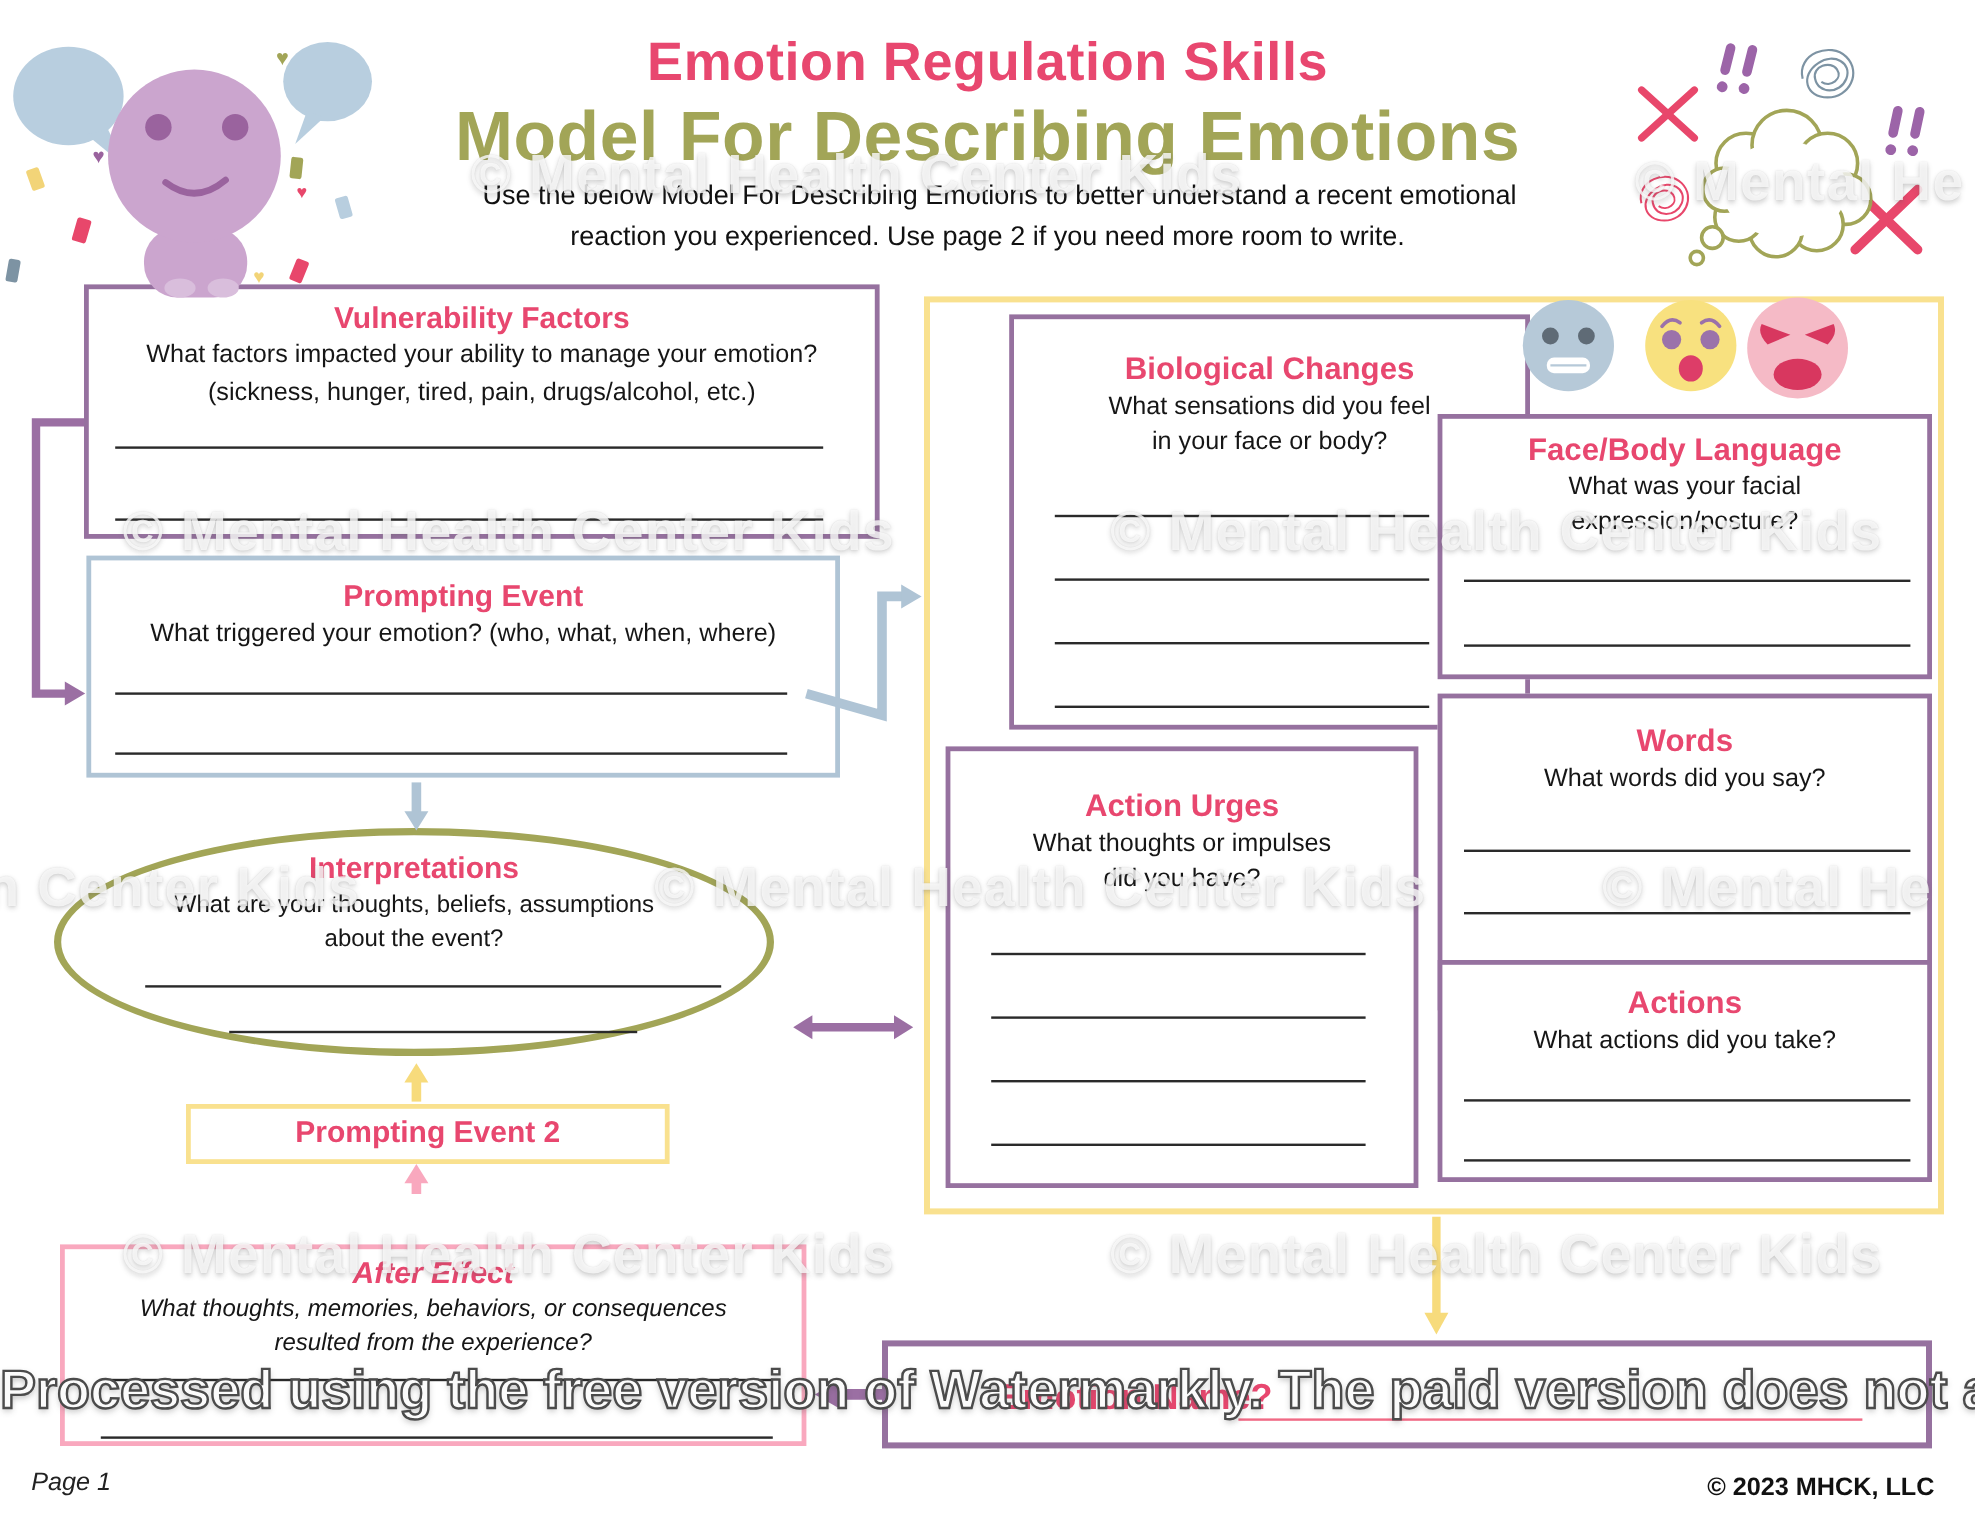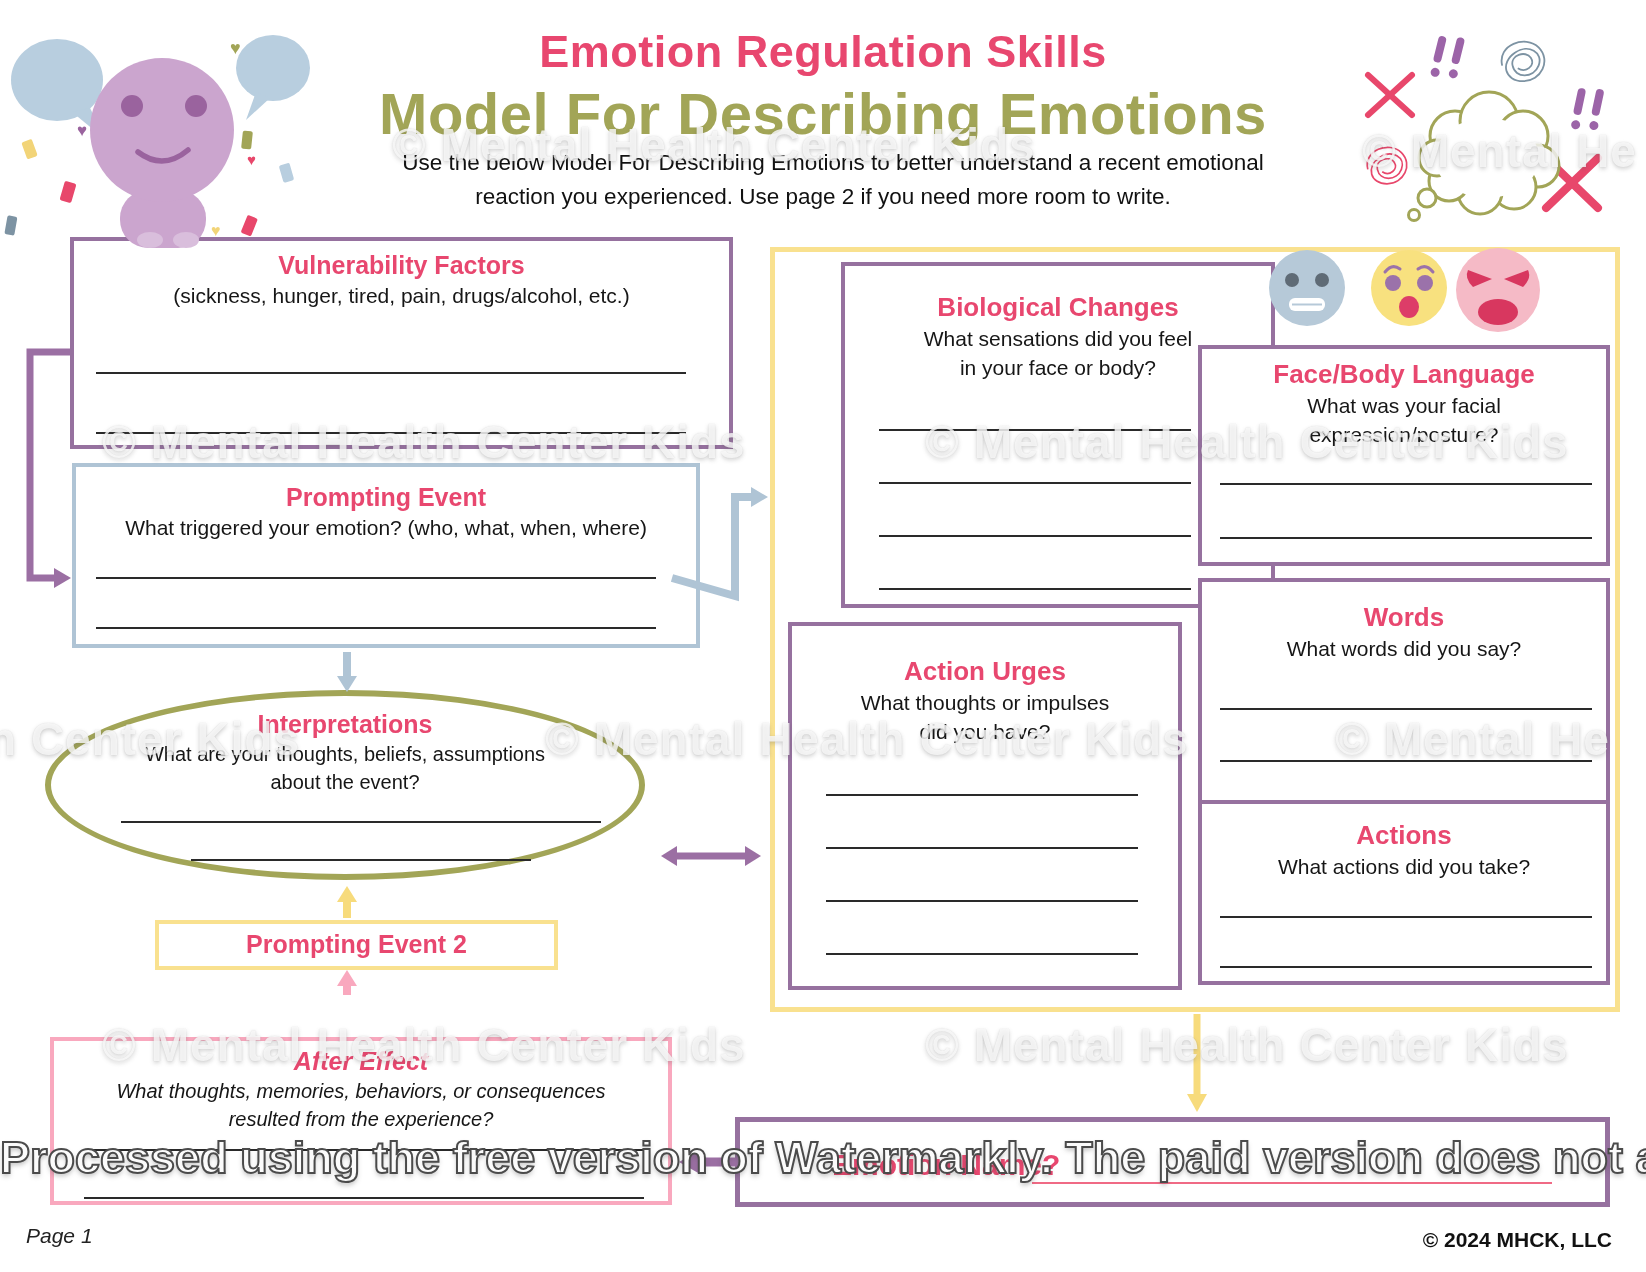--- a/index.html
+++ b/index.html
@@ -65,20 +65,21 @@
 
 <div class="page">
 
   <div class="abs title1 content">Emotion Regulation Skills</div>
   <div class="abs title2 content">Model For Describing Emotions</div>
   <div class="abs instr content" style="top:150px;padding-left:20px;">Use the below Model For Describing Emotions to better understand a recent emotional</div>
   <div class="abs instr content" style="top:184px;">reaction you experienced. Use page 2 if you need more room to write.</div>
 
   <div class="box b-purple content" style="left:70px;top:237px;width:663px;height:212px;">
     <div class="box-title">Vulnerability Factors</div>
+    <div class="prompt">What factors impacted your ability to manage your emotion?</div>
     <div class="prompt">(sickness, hunger, tired, pain, drugs/alcohol, etc.)</div>
     <div class="wline" style="left:22px;width:590px;top:131px;"></div>
     <div class="wline" style="left:22px;width:590px;top:191px;"></div>
   </div>
 
   <div class="box b-blue content" style="left:72px;top:463px;width:628px;height:185px;">
     <div class="box-title" style="margin-top:16px;">Prompting Event</div>
     <div class="prompt">What triggered your emotion? (who, what, when, where)</div>
     <div class="wline" style="left:20px;width:560px;top:110px;"></div>
     <div class="wline" style="left:20px;width:560px;top:160px;"></div>
@@ -293,15 +294,15 @@
   <div class="wm" style="left:102px;top:415px;">© Mental Health Center Kids</div>
   <div class="wm" style="left:925px;top:415px;">© Mental Health Center Kids</div>
   <div class="wm" style="left:-12px;top:712px;">n Center Kids</div>
   <div class="wm" style="left:545px;top:712px;">© Mental Health Center Kids</div>
   <div class="wm" style="left:1335px;top:712px;">© Mental He</div>
   <div class="wm" style="left:102px;top:1018px;">© Mental Health Center Kids</div>
   <div class="wm" style="left:925px;top:1018px;">© Mental Health Center Kids</div>
   <div class="wmly">Processed using the free version of Watermarkly. The paid version does not add this mark.</div>
 
   <div class="abs page-num">Page 1</div>
-  <div class="abs copyright">© 2024 MHCK, LLC</div>
+  <div class="abs copyright">© 2023 MHCK, LLC</div>
 
 </div>
 
 </body></html>

